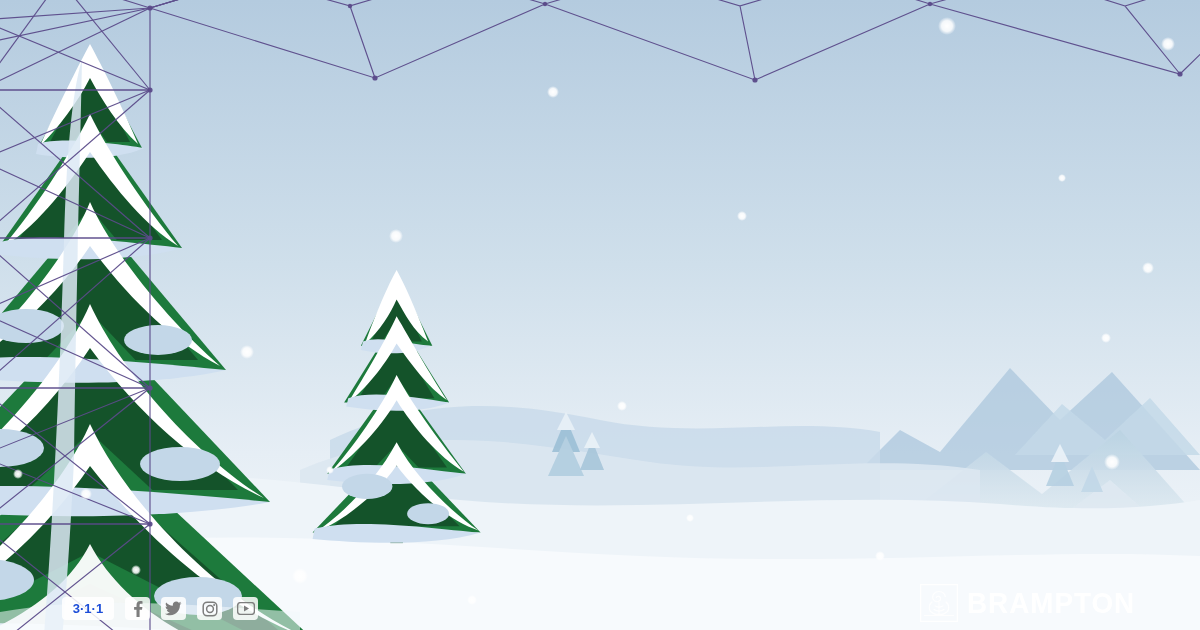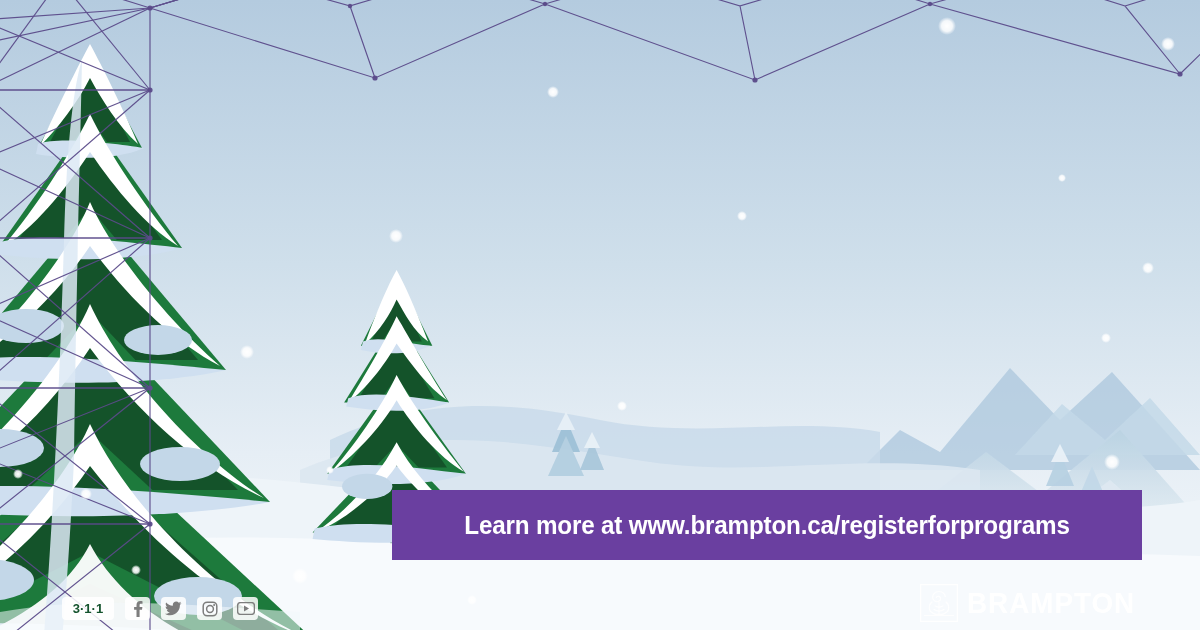--- a/index.html
+++ b/index.html
@@ -68,21 +68,21 @@
   .chip{
     background:rgba(255,255,255,0.86);
     border-radius:4px;
     display:flex;align-items:center;justify-content:center;
   }
   .chip-311{width:52px;height:23px;}
   .chip-sq{width:25px;height:23px;}
   .chip svg{display:block;}
   .t311{
     font-family:"Liberation Sans","DejaVu Sans",sans-serif;
-    font-size:13px;font-weight:700;color:#14532d;letter-spacing:0px;
+    font-size:13px;font-weight:700;color:#1d4ed8;letter-spacing:0px;
   }
 
   
   .logo{
     position:absolute;right:52px;bottom:8px;
     display:flex;align-items:center;gap:9px;z-index:60;
   }
   .logo-word{
     color:#ffffff;
     font-family:"Liberation Sans Narrow","Liberation Sans",sans-serif;
@@ -283,23 +283,20 @@
       <circle cx="472" cy="600" r="5"></circle>
       <circle cx="622" cy="406" r="5"></circle>
       <circle cx="1062" cy="178" r="4"></circle>
       <circle cx="880" cy="556" r="5"></circle>
       <circle cx="330" cy="470" r="4"></circle>
       <circle cx="690" cy="518" r="4"></circle>
     </g>
   </svg>
 
 
-  <div class="cta">
-    <span class="cta-text">Learn more at www.brampton.ca/registerforprograms</span>
-  </div>
 
   <div class="social">
 
     <div class="chip chip-311">
       <span class="t311">3·1·1</span>
     </div>
 
     <div class="chip chip-sq">
       <svg width="15" height="17" viewBox="0 0 15 17" aria-hidden="true">
         <path d="M9.6 17V9.8h2.4l.4-2.8H9.6V5.2c0-.8.2-1.4 1.4-1.4h1.5V1.3C12.2 1.2 11.3 1 10.2 1 8 1 6.5 2.4 6.5 4.9V7H4.1v2.8h2.4V17h3.1z" fill="#7d7d7d"></path>

